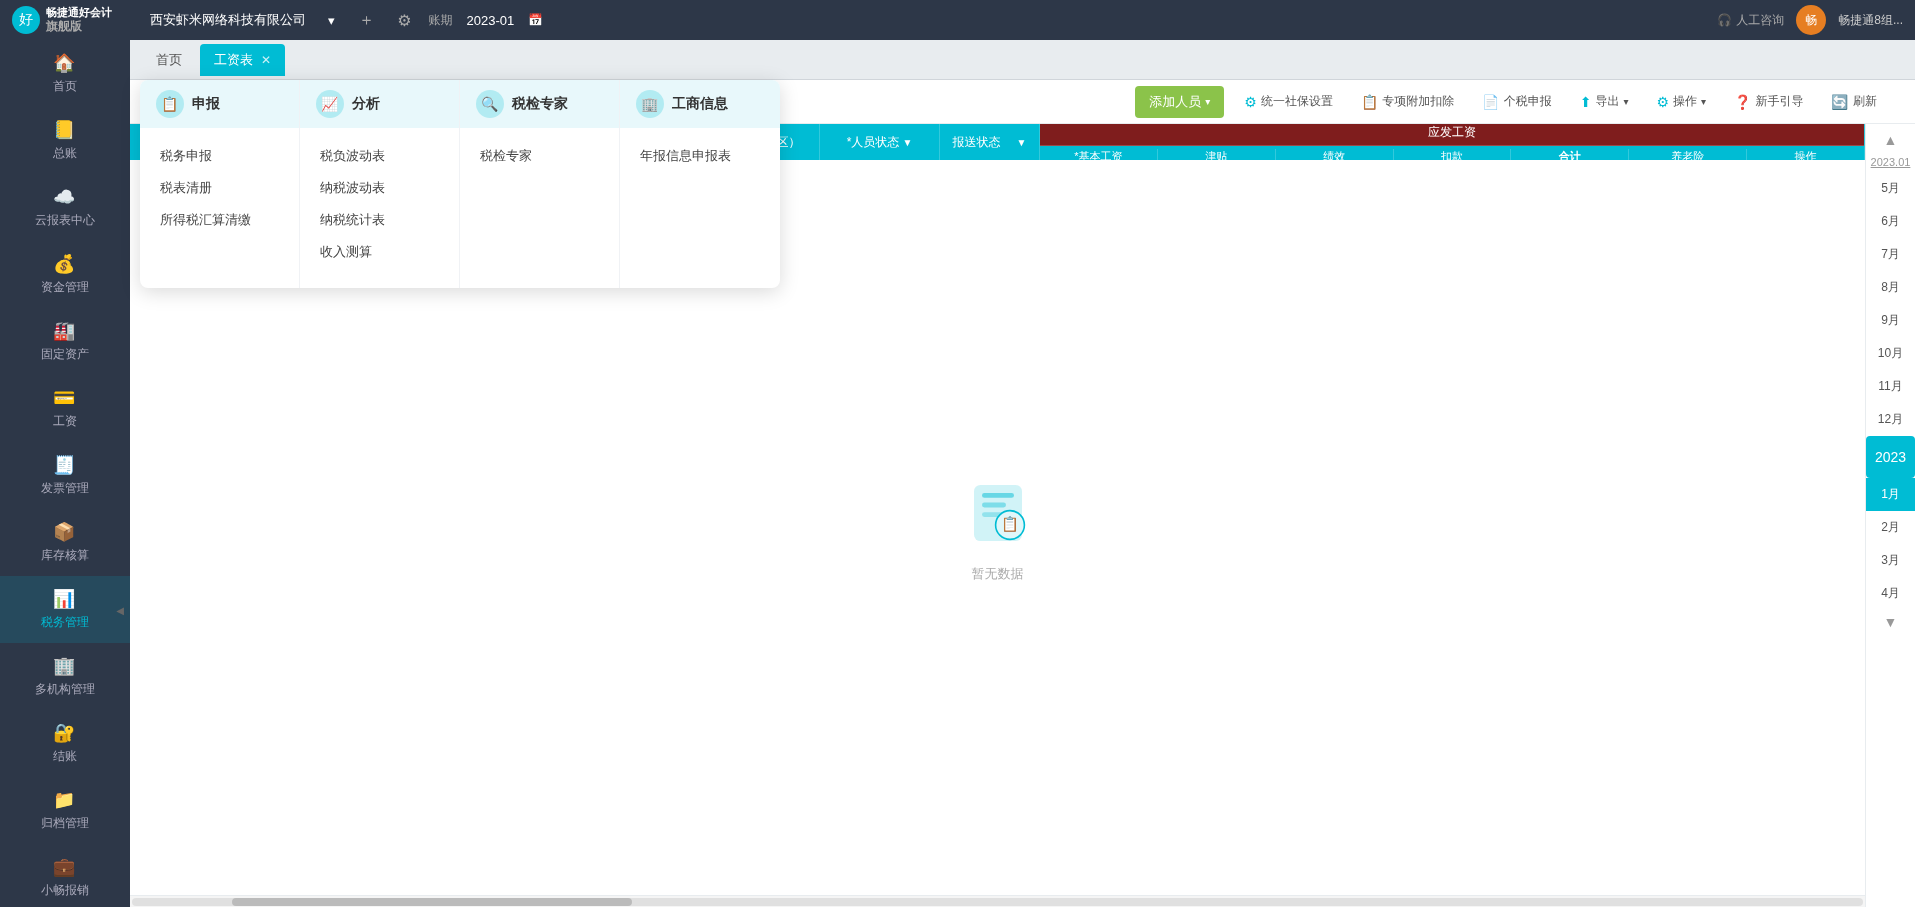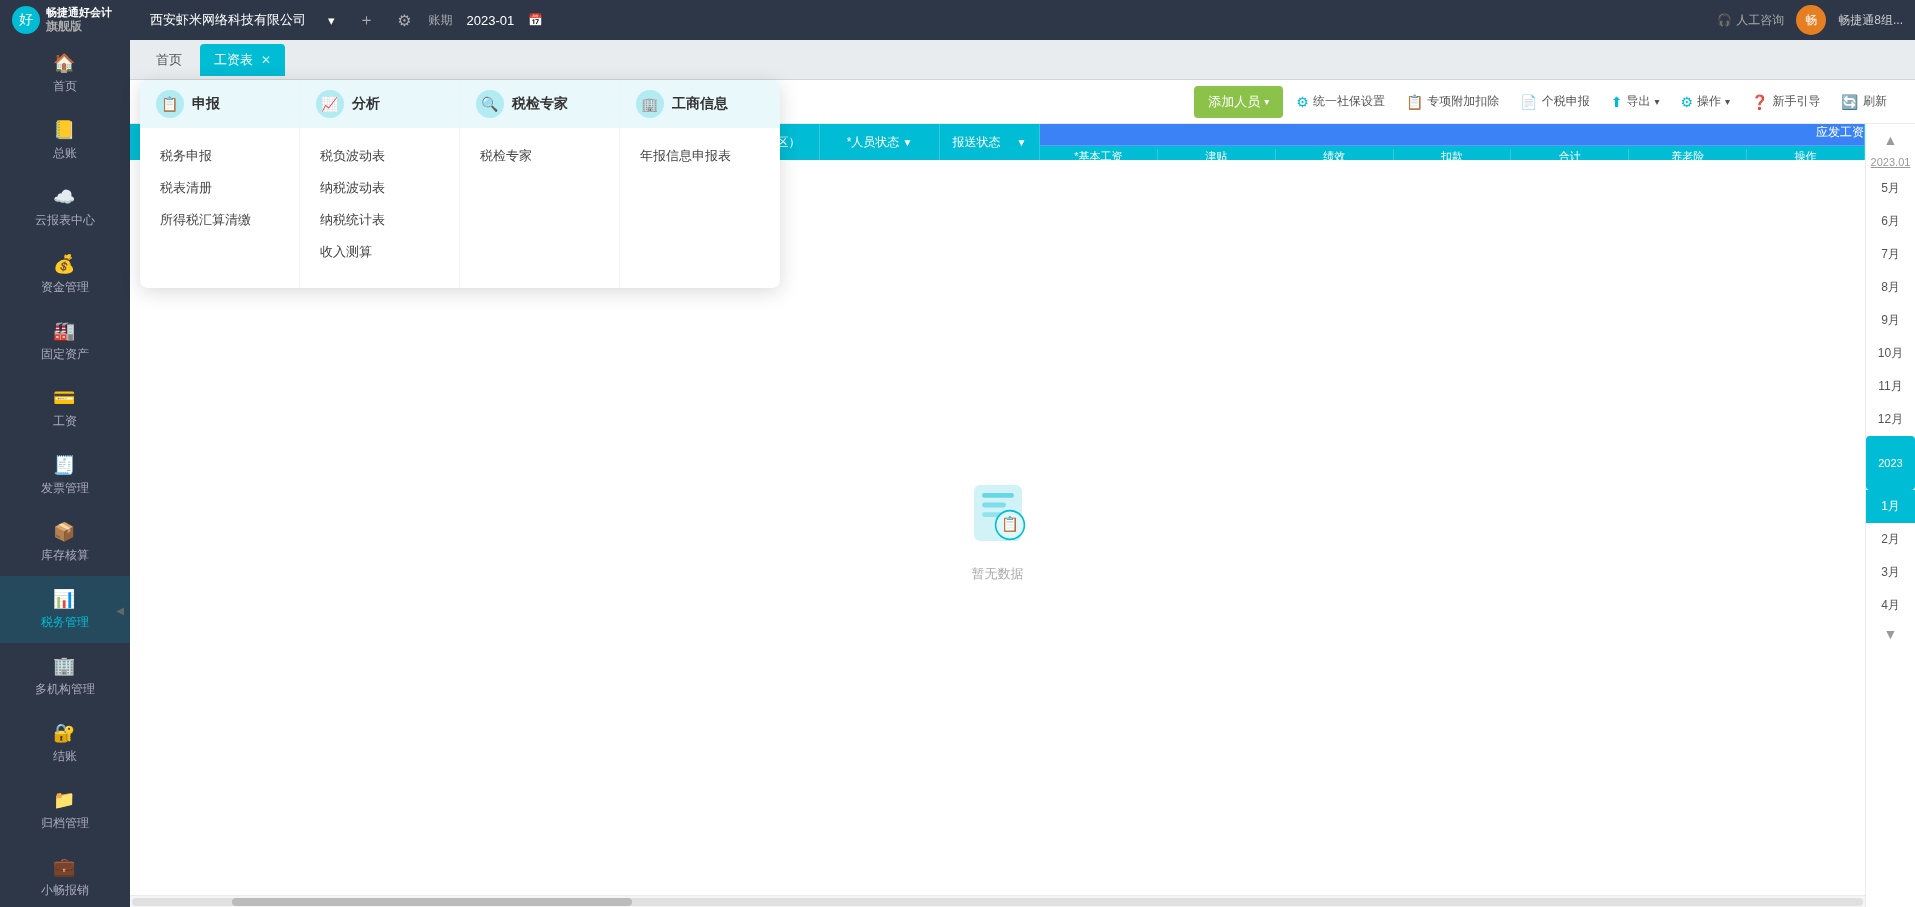--- a/index.html
+++ b/index.html
@@ -183,22 +183,22 @@
       color: rgba(255,255,255,0.8);
       margin-left: 2px;
     }
 
     
     .toolbar {
       height: 44px;
       background: white;
       display: flex;
       align-items: center;
-      padding: 0 20px;
-      gap: 5px;
+      padding: 0 30px;
+      gap: 12px;
       flex-shrink: 0;
       border-bottom: 1px solid #e8ecef;
     }
     .search-input-wrap {
       display: flex;
       align-items: center;
       border: 1px solid #ddd;
       border-radius: 4px;
       padding: 0 8px;
       height: 30px;
@@ -364,22 +364,22 @@
       border-radius: 4px;
     }
     .right-panel-month.active {
       background: #00bcd4;
       color: white;
       border-radius: 0;
     }
     .right-panel-month.current-year-label {
       background: #00bcd4;
       color: white;
-      font-size: 11px;
-      padding: 21px 0;
+      font-size: 14px;
+      padding: 13px 0;
     }
     .up-arrow, .down-arrow {
       color: #999;
       font-size: 14px;
       cursor: pointer;
       padding: 4px;
     }
 
     
     .bottom-scrollbar {
@@ -610,27 +610,27 @@
           <div class="th" style="width:120px; flex-shrink:0;">
             <span>*人员状态</span>
             <span style="font-size:10px;">▼</span>
           </div>
           <div class="th" style="width:100px; flex-shrink:0;gap:16px;">
             <span>报送状态</span>
             <span style="font-size:10px;">▼</span>
           </div>
 
           <div class="th" style="flex:1; flex-direction:column; align-items:stretch; padding:0;">
-            <div style="background:#3b82f6; text-align:right; padding:4px 0; color:white; font-size:12px; border-bottom:1px solid rgba(255,255,255,0.2);">应发工资</div>
+            <div style="background:#7f1d1d; text-align:center; padding:4px 0; color:white; font-size:12px; border-bottom:1px solid rgba(255,255,255,0.2);">应发工资</div>
             <div style="display:flex; flex:1;">
               <div class="th2" style="flex:1;">*基本工资</div>
               <div class="th2" style="flex:1;">津贴</div>
               <div class="th2" style="flex:1;">绩效</div>
               <div class="th2" style="flex:1;">扣款</div>
-              <div class="th2" style="flex:1;">合计</div>
+              <div class="th2" style="flex:1;font-weight:bold;">合计</div>
               <div class="th2" style="flex:1;">养老险</div>
               <div class="th2" style="flex:1; border-right:none;">操作</div>
             </div>
           </div>
         </div>
 
         <div class="table-area">
           <div class="empty-state">
             <svg class="empty-icon" viewBox="0 0 100 100" xmlns="http://www.w3.org/2000/svg">
               <rect x="20" y="15" width="60" height="70" rx="8" fill="#b2ebf2" opacity="0.6"></rect>

